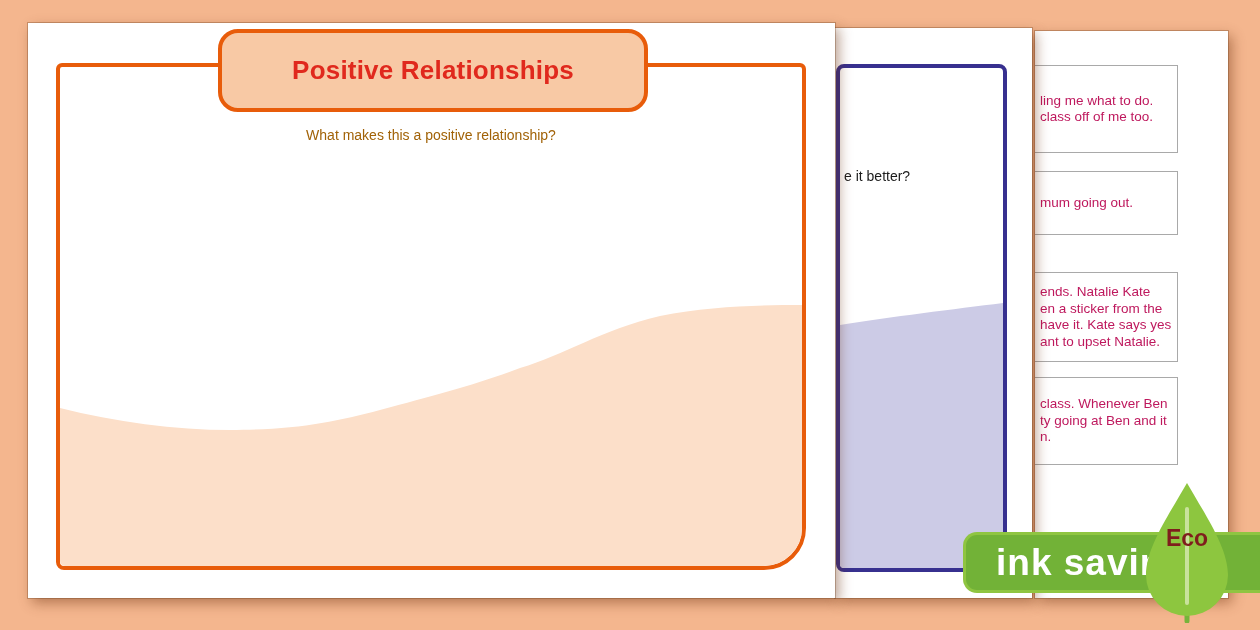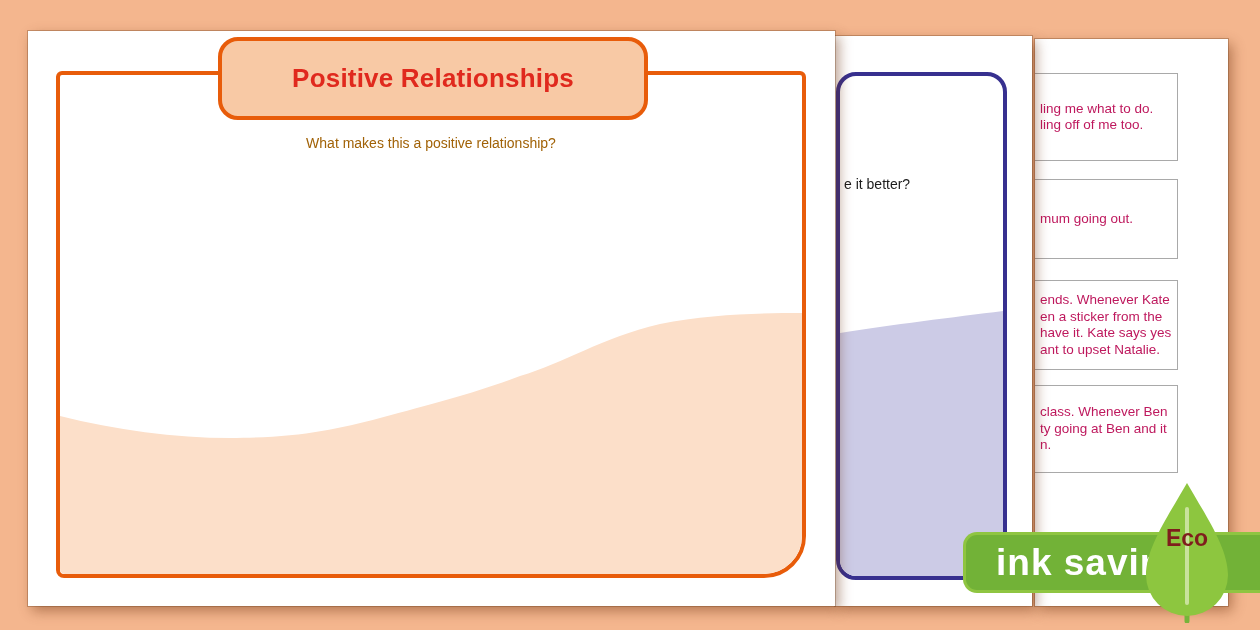--- a/index.html
+++ b/index.html
@@ -4,42 +4,41 @@
 <style>
   html,body{margin:0;padding:0;}
   .stage{
     position:relative;width:1260px;height:630px;overflow:hidden;
     background:#f4b68e;
     font-family:"Liberation Sans",sans-serif;
   }
   .page{
     position:absolute;background:#ffffff;
     box-shadow:0 0 0 1px rgba(105,60,25,.32), 4px 5px 12px rgba(105,45,10,.45);
-    margin-top:8px;
   }
   
   .page3{left:1035px;top:31px;width:193px;height:567px;overflow:hidden;}
   .sbox{
     position:absolute;left:-14px;width:157px;
     border:1px solid #a9a9a9;background:#ffffff;
     display:flex;flex-direction:column;justify-content:center;
     padding-left:18px;box-sizing:border-box;
     font-size:13.5px;line-height:16.5px;color:#be185d;text-align:left;
   }
   .sbox .bl{white-space:nowrap;}
   .sbox1{top:34px;height:88px;}
-  .sbox2{top:140px;height:80px;}
+  .sbox2{top:140px;height:64px;}
   .sbox3{top:241px;height:90px;}
   .sbox4{top:346px;height:88px;}
   .sbox5{top:451px;height:88px;}
   
   .page2{left:835px;top:28px;width:197px;height:570px;overflow:hidden;}
   .frame2{
     position:absolute;left:1px;top:36px;width:163px;height:500px;
-    border:4px solid #37308f;border-radius:20px;overflow:hidden;
+    border:4px solid #37308f;border-radius:8px;overflow:hidden;
   }
   .frame2 .prompt{
     position:absolute;left:4px;top:100px;
     font-size:14px;color:#1b1b1b;white-space:nowrap;
   }
   .wave2{position:absolute;left:0;bottom:0;width:163px;height:267px;display:block;}
   
   .page1{left:28px;top:23px;width:807px;height:575px;}
   .frame1{
     position:absolute;left:28px;top:40px;width:742px;height:499px;
@@ -80,27 +79,27 @@
   }
 </style>
 </head>
 <body>
 
 <div class="stage">
 
   <div class="page page3">
     <div class="sbox sbox1">
       <div class="bl">ling me what to do.</div>
-      <div class="bl">ling off of me too.</div>
+      <div class="bl">class off of me too.</div>
     </div>
     <div class="sbox sbox2">
       <div class="bl">mum going out.</div>
     </div>
     <div class="sbox sbox3">
-      <div class="bl">ends. Whenever Kate</div>
+      <div class="bl">ends. Natalie Kate</div>
       <div class="bl">en a sticker from the</div>
       <div class="bl"> have it. Kate says yes</div>
       <div class="bl">ant to upset Natalie.</div>
     </div>
     <div class="sbox sbox4">
       <div class="bl">class. Whenever Ben</div>
       <div class="bl">ty going at Ben and it</div>
       <div class="bl">n.</div>
     </div>
   </div>

